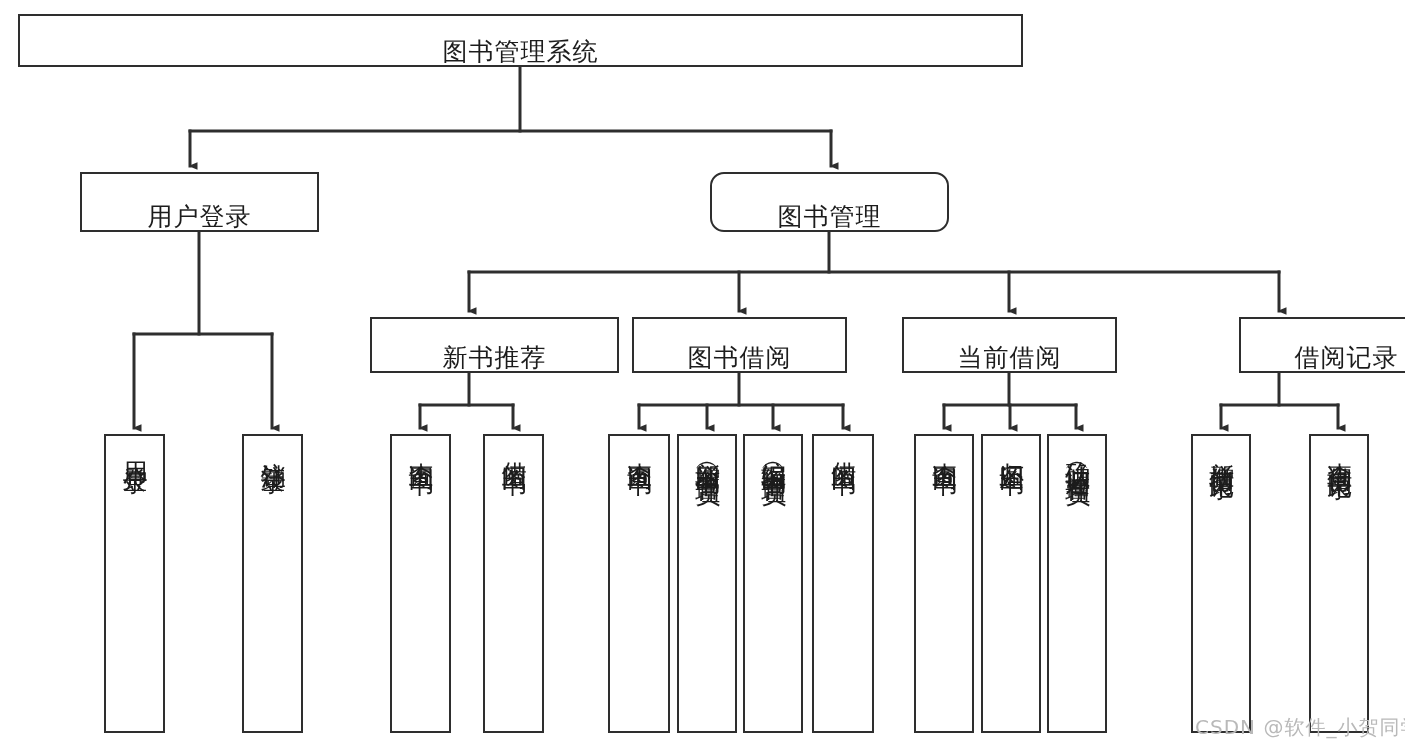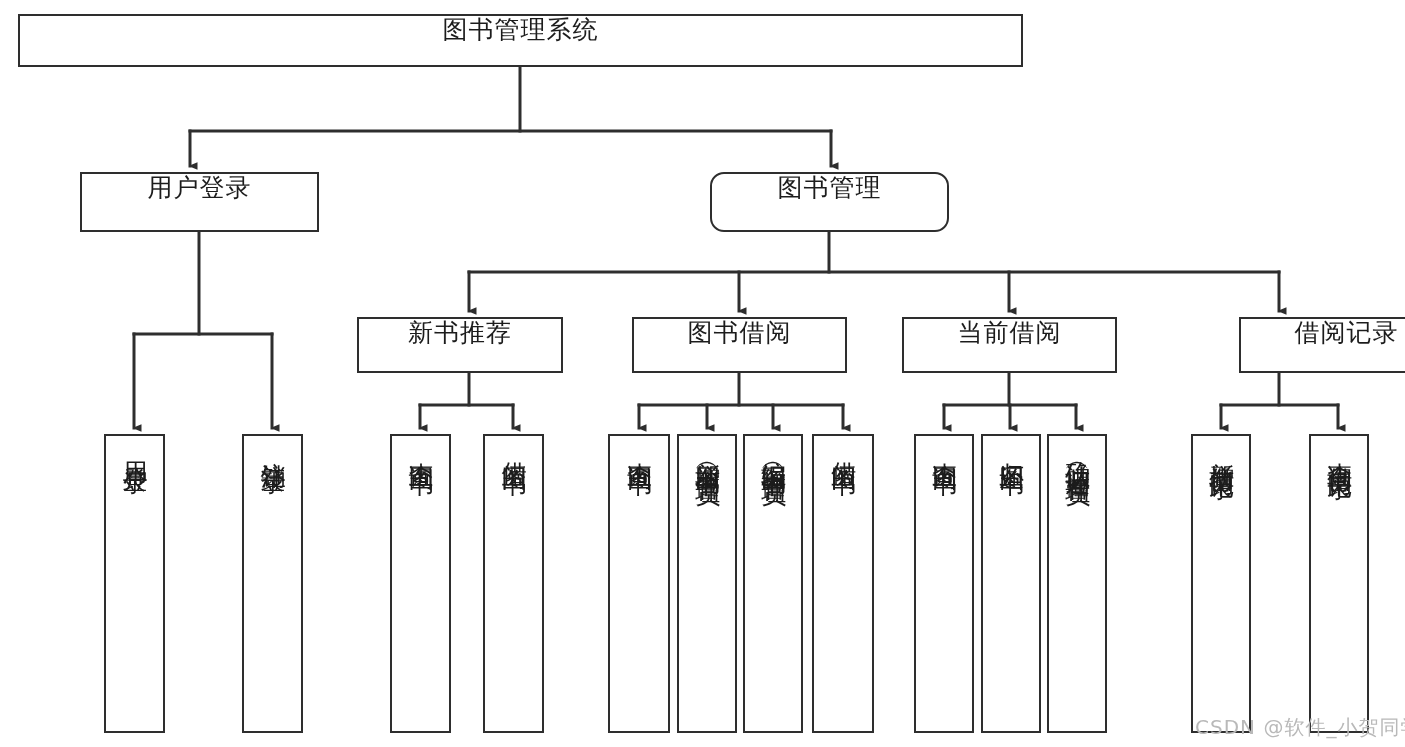--- a/index.html
+++ b/index.html
@@ -25,21 +25,21 @@
     width: 1405px;
     height: 747px;
     pointer-events: none;
   }
   .node {
     position: absolute;
     box-sizing: border-box;
     background: #ffffff;
     border: 2px solid #2e2e2e;
     display: flex;
-    align-items: flex-start;
+    align-items: flex-end;
     justify-content: center;
     color: #1c1c1c;
   }
   .node.horiz .label {
     font-size: 25px;
     line-height: 1.1;
     letter-spacing: 1px;
     white-space: nowrap;
   }
   .node.vert {
@@ -124,21 +124,21 @@
     <span class="label">图书管理系统</span>
   </div>
 
   <div class="node horiz" style="left:80px; top:172px; width:239px; height:60px;">
     <span class="label">用户登录</span>
   </div>
   <div class="node horiz" style="left:710px; top:172px; width:239px; height:60px;border-radius:14px;">
     <span class="label">图书管理</span>
   </div>
 
-  <div class="node horiz" style="left:357px; top:317px; width:206px; height:56px;">
+  <div class="node horiz" style="left:370px; top:317px; width:249px; height:56px;">
     <span class="label">新书推荐</span>
   </div>
   <div class="node horiz" style="left:902px; top:317px; width:215px; height:56px;">
     <span class="label">当前借阅</span>
   </div>
   <div class="node horiz" style="left:632px; top:317px; width:215px; height:56px;">
     <span class="label">图书借阅</span>
   </div>
   <div class="node horiz" style="left:1239px; top:317px; width:215px; height:56px;">
     <span class="label">借阅记录</span>

